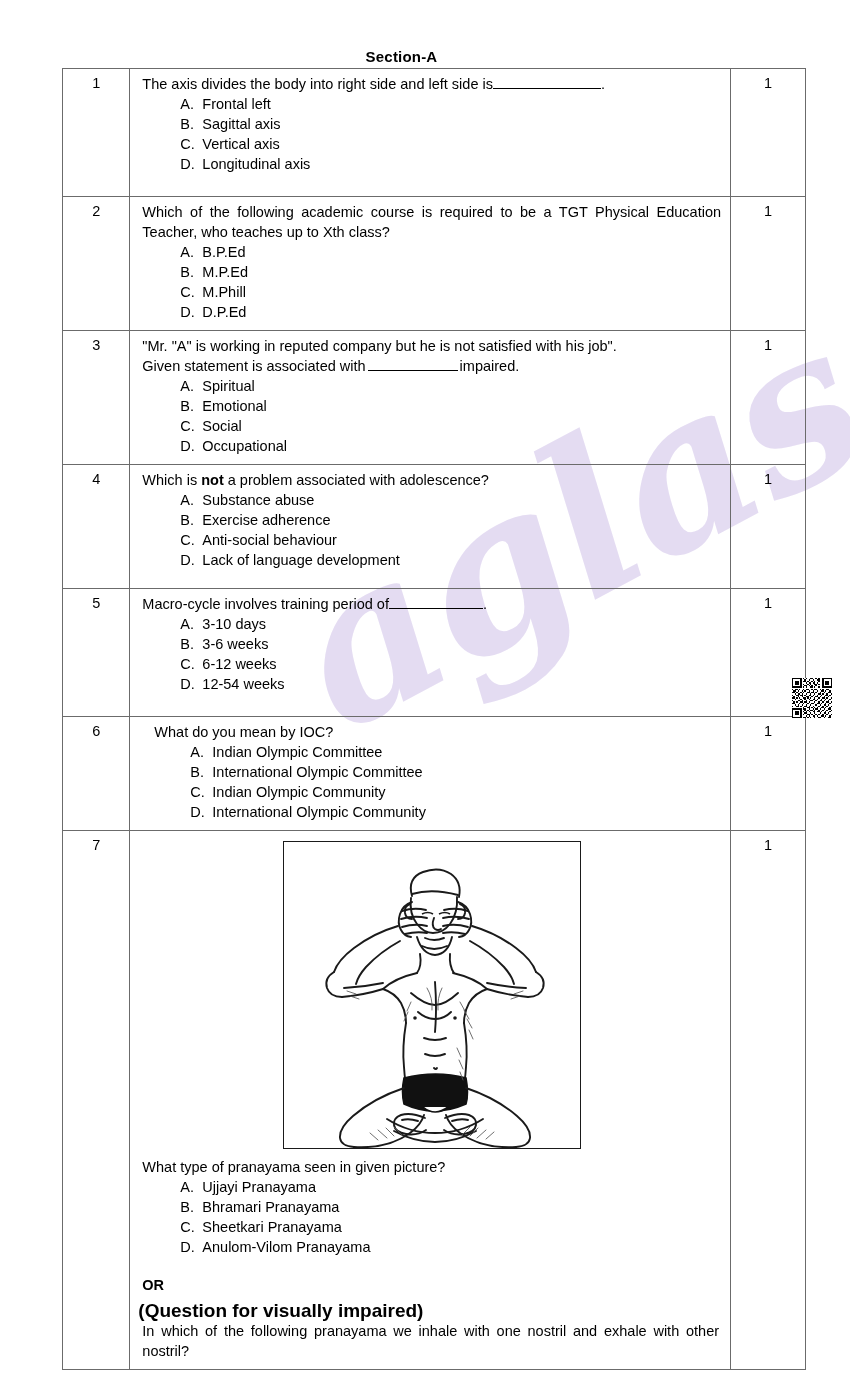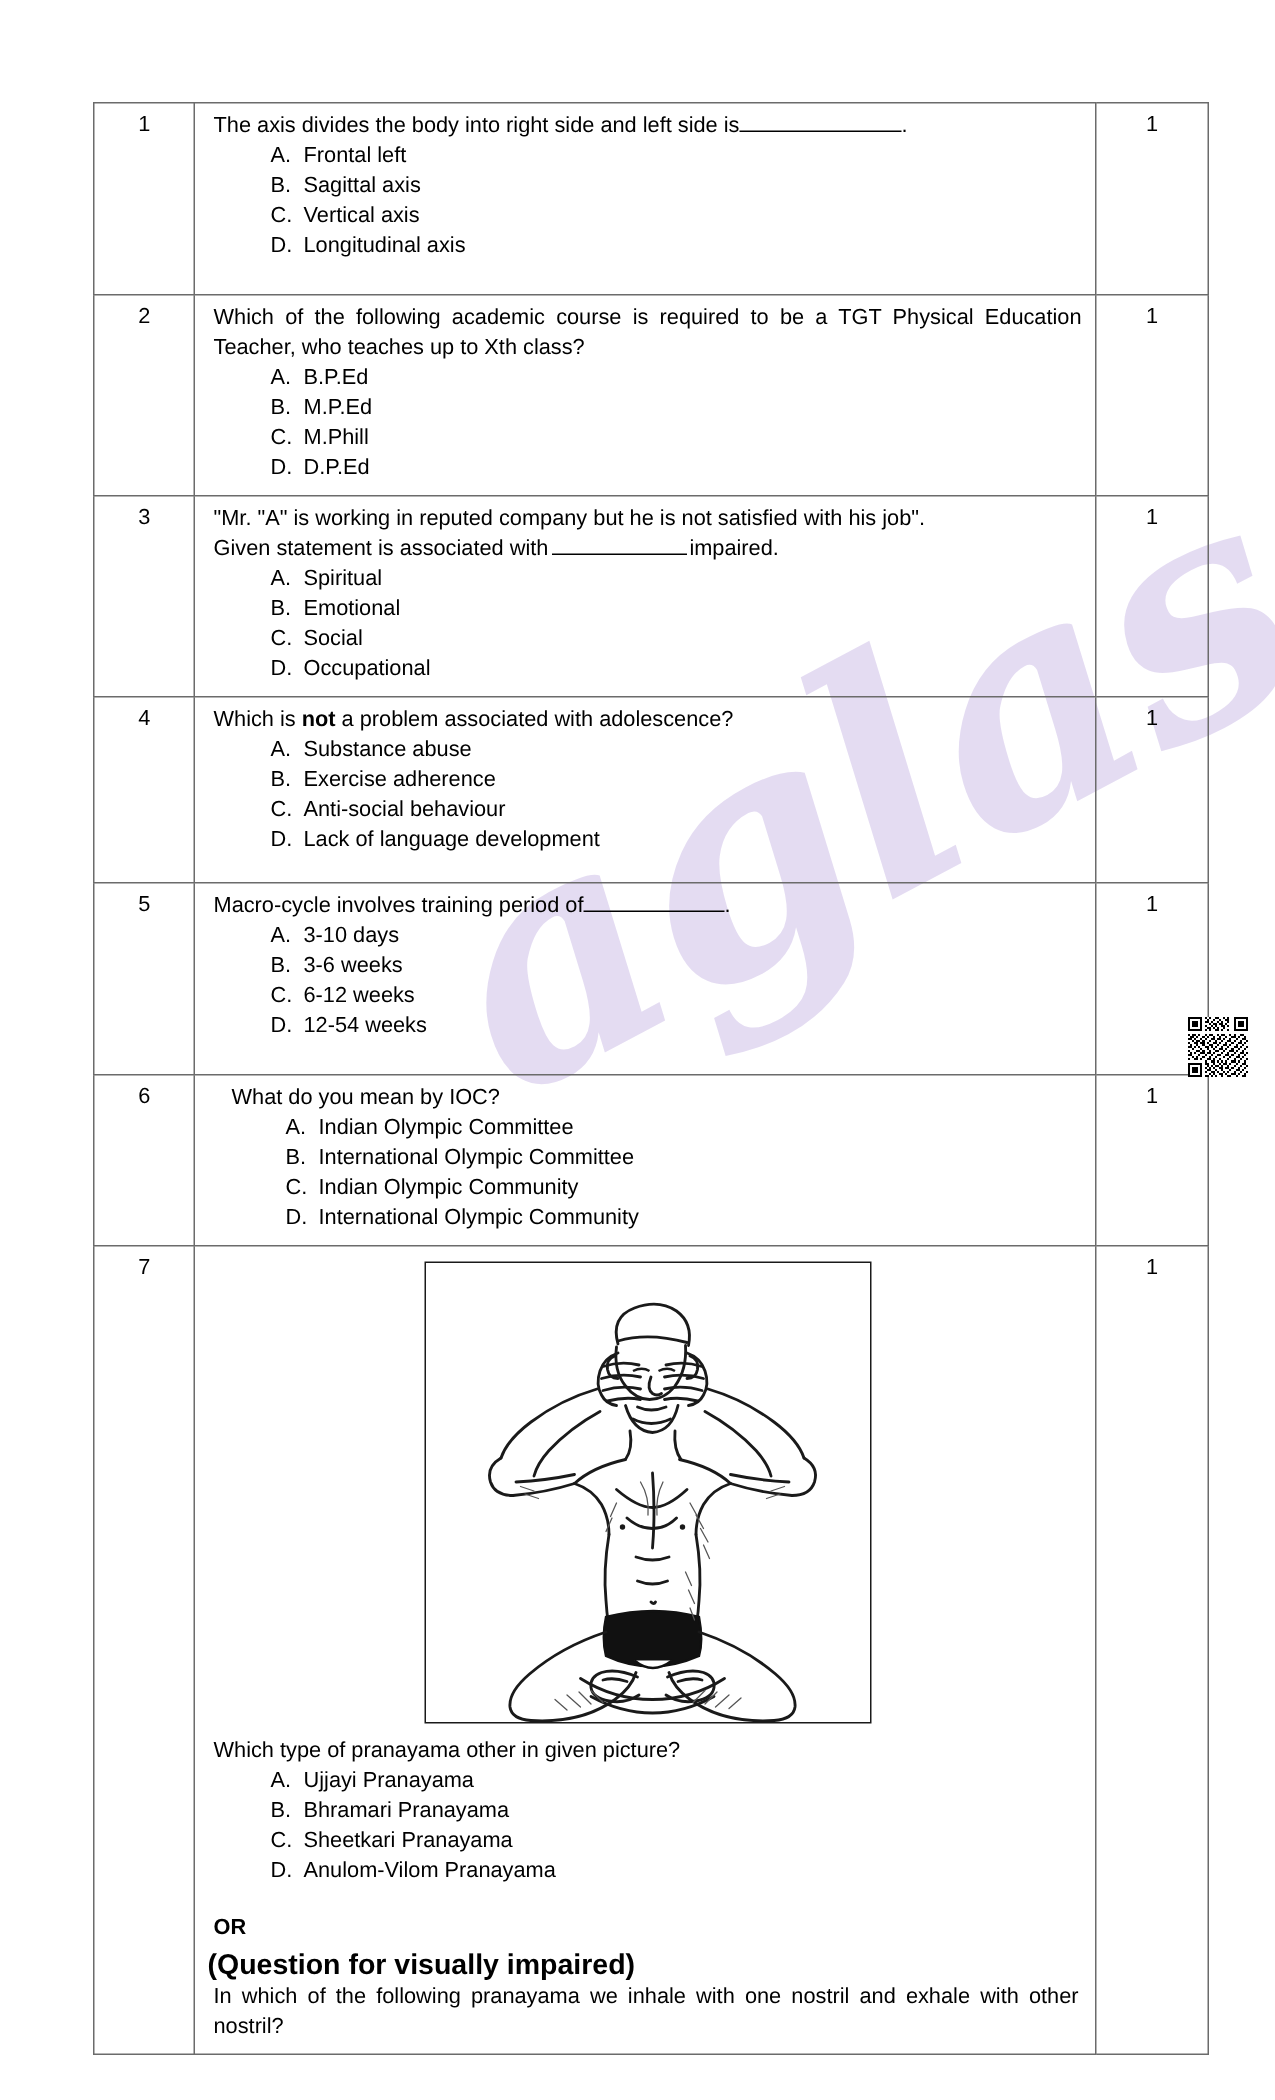--- a/index.html
+++ b/index.html
@@ -170,20 +170,21 @@
 </style>
 </head>
 <body>
 
 <div id="watermark-layer">
   <div class="wm-text wm-a">aglasem</div>
 </div>
 
 <div id="page">
 
+  <div id="section-title">Section-A</div>
 
   <table id="qtable">
     <colgroup>
       <col class="col-no">
         <col class="col-body">
         <col class="col-mark">
     </colgroup>
     <tbody>
 
       <tr>
@@ -420,21 +421,21 @@
                     <path d="M210 290 l-8 7 M202 288 l-9 8 M194 286 l-8 8 M186 285 l-8 8"></path>
                     <path d="M63 149 l9 3 M66 154 l9 3"></path>
                     <path d="M239 149 l-9 3 M236 154 l-9 3"></path>
                     <path d="M143 146 q6 10 5 22"></path>
                     <path d="M158 146 q-5 10 -4 22"></path>
                   </g>
                 </svg>
               </div>
             </div>
 
-            <div class="qstem fig-caption">Which type of pranayama other in given picture?</div>
+            <div class="qstem fig-caption">What type of pranayama seen in given picture?</div>
 
             <ol class="opts">
               <li><span class="lbl">A.</span><span>Ujjayi Pranayama</span></li>
               <li><span class="lbl">B.</span><span>Bhramari Pranayama</span></li>
               <li><span class="lbl">C.</span><span>Sheetkari Pranayama</span></li>
               <li><span class="lbl">D.</span><span>Anulom-Vilom Pranayama</span></li>
             </ol>
 
             <div class="or-line">OR</div>
             <div class="vi-line">(Question for visually impaired)</div>

